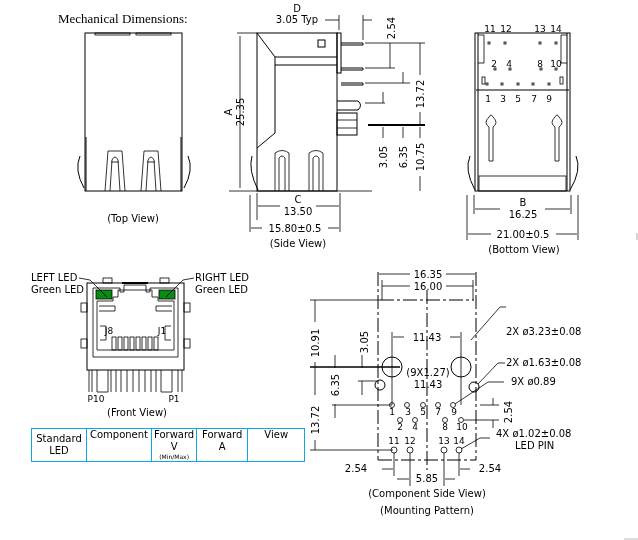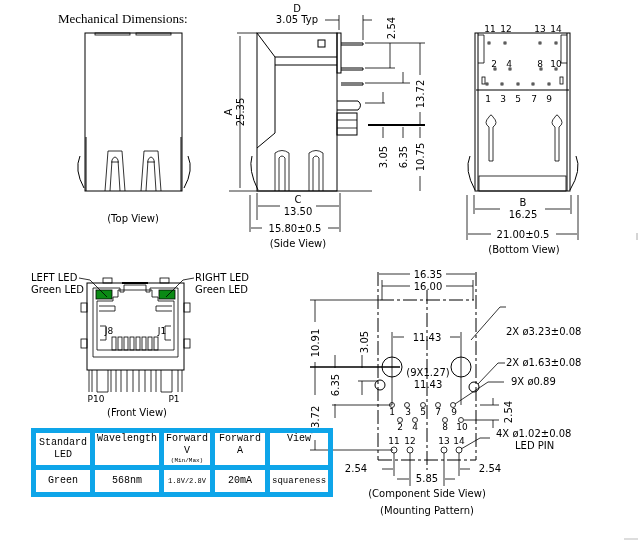--- a/index.html
+++ b/index.html
@@ -6,21 +6,21 @@
   body{width:638px;height:540px;position:relative;overflow:hidden;font-family:"DejaVu Sans",sans-serif;color:#000;}
   svg{position:absolute;left:0;top:0;}
   .ln{stroke:#000;stroke-width:1;fill:none;}
   .lt{stroke:#000;stroke-width:0.8;fill:none;}
   .dash{stroke:#000;stroke-width:1;fill:none;stroke-dasharray:14 3 3 3;}
   .t{font-family:"DejaVu Sans",sans-serif;font-size:10px;fill:#000;}
   .ts{font-family:"DejaVu Sans",sans-serif;font-size:9px;fill:#000;}
   .serif{font-family:"Liberation Serif",serif;font-size:13px;fill:#000;}
   .led{fill:#0a8a14;stroke:#000;stroke-width:0.8;}
   table.spec{position:absolute;left:31px;top:428px;border-collapse:collapse;font-family:"DejaVu Sans",sans-serif;font-size:10px;text-align:center;}
-  table.spec td{border:5px solid #0ea5e9;padding:0 2px;line-height:12px;font-family:Liberation Mono, monospace;}
+  table.spec td{border:1px solid #0ea5e9;padding:0 2px;line-height:12px;}
   table.spec .sub{font-size:6px;display:block;line-height:8px;}
 </style>
 </head>
 <body>
 
 <svg width="638" height="540" viewBox="0 0 638 540">
 
   <text class="serif" x="58" y="23">Mechanical Dimensions:</text>
 
   <g>
@@ -305,26 +305,19 @@
   </g>
 
   <line x1="637" y1="233" x2="637" y2="240" stroke="#aaa" stroke-width="1"></line>
   <line x1="624" y1="539" x2="638" y2="539" stroke="#bbb" stroke-width="1"></line>
 </svg>
 
 <table class="spec">
   <tbody>
       <tr>
     <td style="width:50px;height:30px"><span>Standard</span><br><span>LED</span></td>
-    <td style="width:60px;vertical-align:top"><span>Wavelength</span></td>
+    <td style="width:60px;vertical-align:top"><span>Component</span></td>
     <td style="width:40px"><span>Forward</span><br><span>V</span><span class="sub">(Min/Max)</span></td>
     <td style="width:46px;vertical-align:top"><span>Forward</span><br><span>A</span></td>
     <td style="width:52px;vertical-align:top"><span>View</span></td>
   </tr>
-  <tr>
-    <td style="height:22px">Green</td>
-    <td>568nm</td>
-    <td style="font-size:7px">1.8V/2.8V</td>
-    <td>20mA</td>
-    <td style="font-size:9px">squareness</td>
-  </tr>
 </tbody>
   </table>
 
 </body></html>

